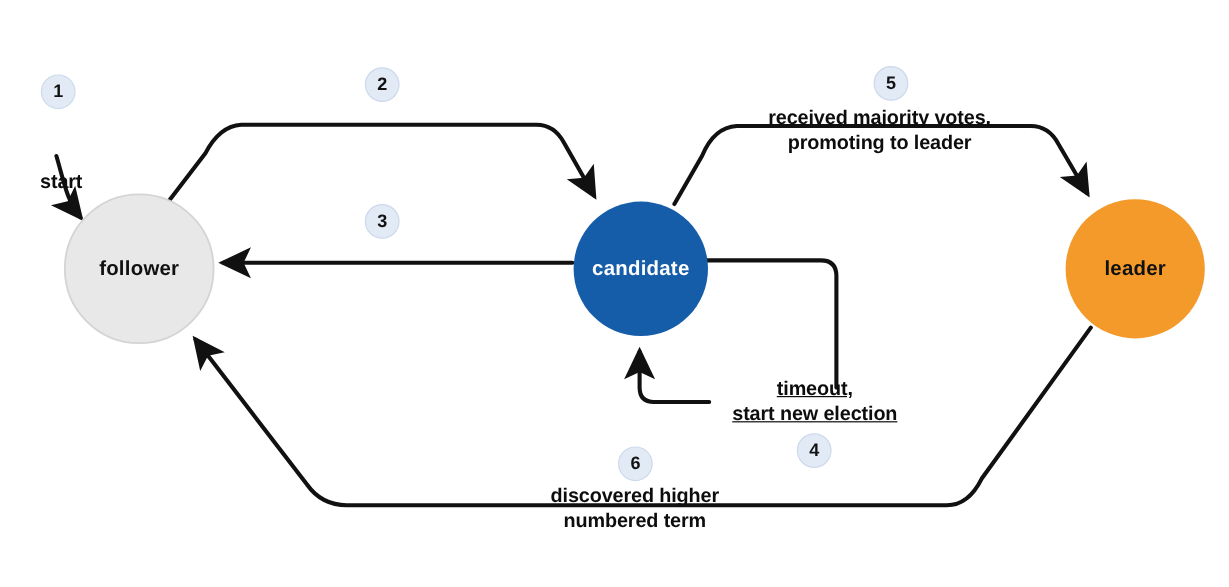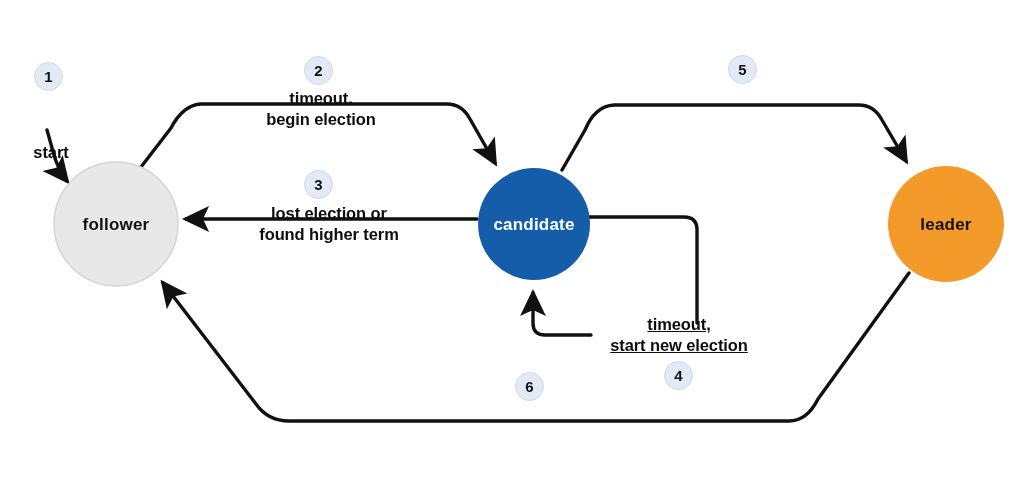--- a/index.html
+++ b/index.html
@@ -102,20 +102,20 @@
   </svg>
 
   <div class="badge" style="left:34px; top:62px;">1</div>
   <div class="badge" style="left:304px; top:56px;">2</div>
   <div class="badge" style="left:304px; top:170px;">3</div>
   <div class="badge" style="left:664px; top:361px;">4</div>
   <div class="badge" style="left:728px; top:55px;">5</div>
   <div class="badge" style="left:515px; top:372px;">6</div>
 
   <div class="edge-label" style="left:16px; top:101px; width:70px;margin-top:41px;">start</div>
-  <div class="edge-label" style="left:248px; top:88px; width:146px;">timeout.
-begin election</div>
-  <div class="edge-label" style="left:240px; top:203px; width:178px;">lost election or
-found higher term</div>
   <div class="edge-label" style="left:592px; top:314px; width:174px;text-decoration:underline;">timeout,
 start new election</div>
+  <div class="edge-label" style="left:625px; top:88px; width:216px;">received majority votes,
+promoting to leader</div>
+  <div class="edge-label" style="left:440px; top:403px; width:178px;">discovered higher
+numbered term</div>
 
 </div>
 
 </body></html>

